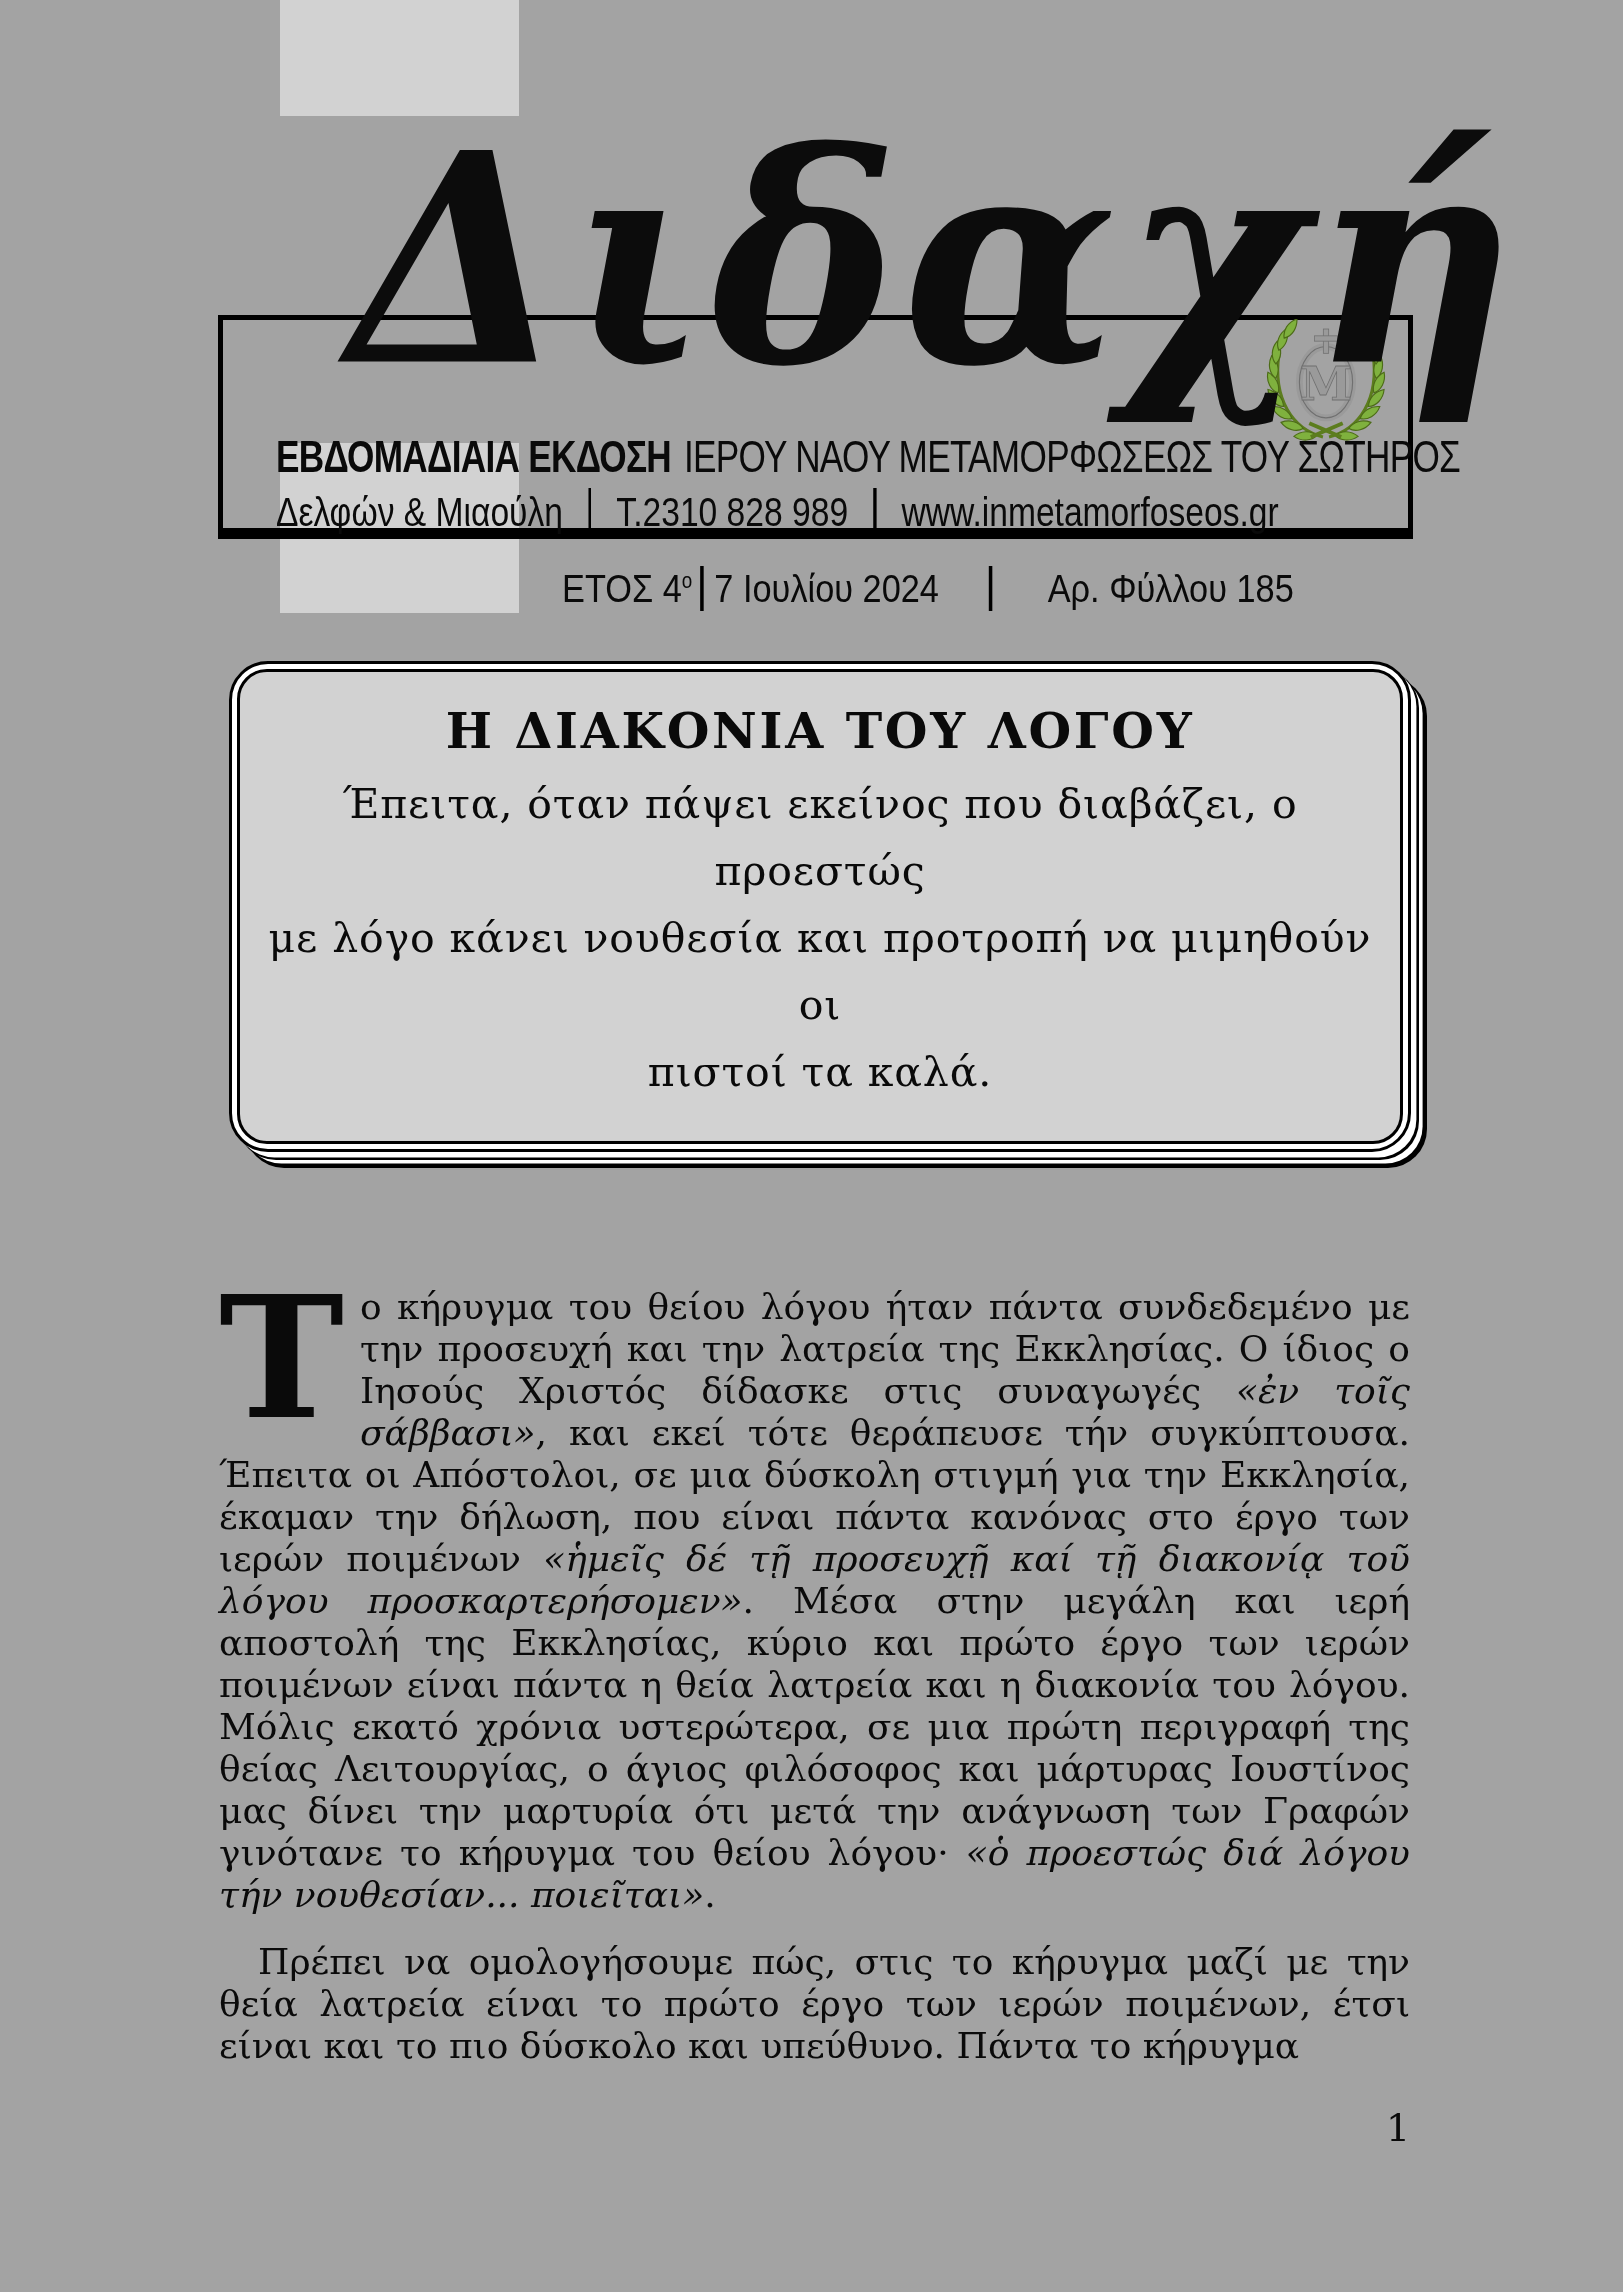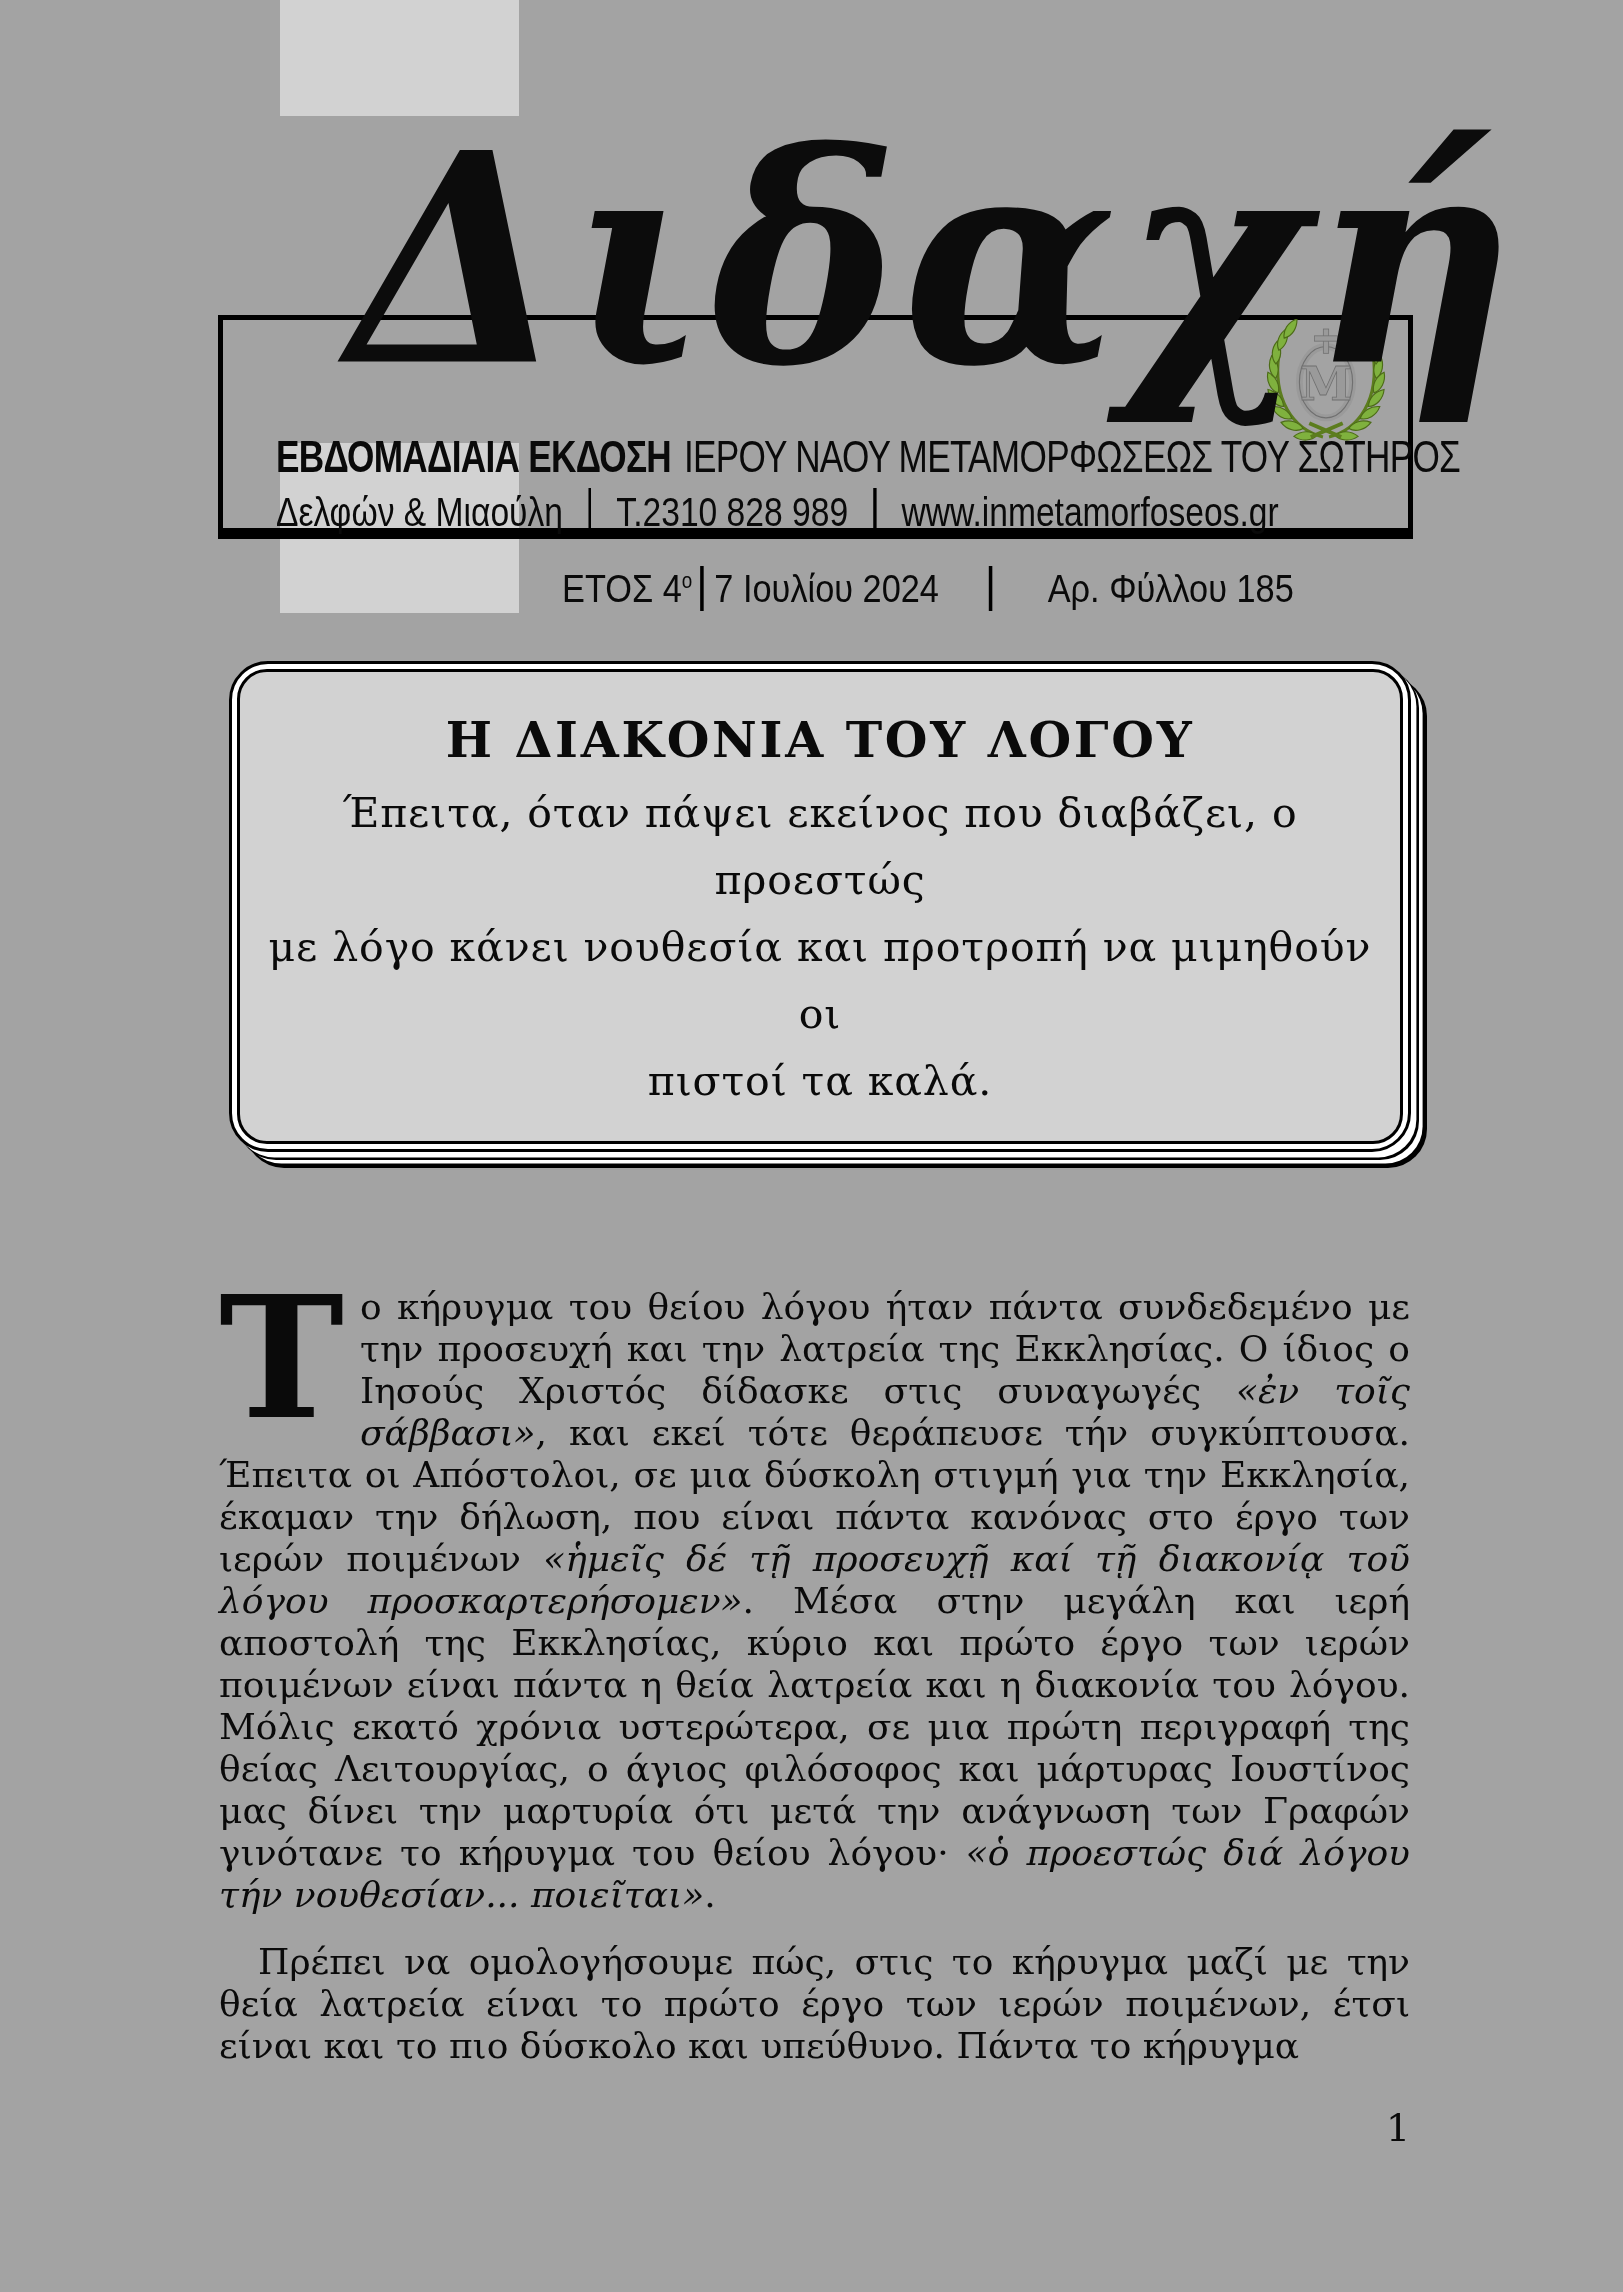--- a/index.html
+++ b/index.html
@@ -60,21 +60,21 @@
   .quote-box-outer {
     position:absolute; left:229px; top:661px; width:1182px; height:491px;
     box-sizing:border-box; border:3.6px solid #000; border-radius:39px;
     padding:5.4px; background:#fff; z-index:2;
     box-shadow: 6.3px 6.3px 0 -0.9px #ffffff, 8px 8px 0 0 #000000,
                 13.4px 13.4px 0 -1.8px #ffffff, 16px 16px 0 0 #000000;
   }
   .quote-box-inner {
     width:100%; height:100%; box-sizing:border-box;
     border:3.6px solid #000; border-radius:30px; background:#d2d2d2;
-    text-align:center; padding-top:39px; overflow:hidden;
+    text-align:center; padding-top:30px; overflow:hidden;
   }
   .quote-title {
     font-size:49px; font-weight:bold; letter-spacing:2.7px;
     font-family:"DejaVu Serif", serif; margin:0 0 10.7px 0;
   }
   .quote-ancient {
     font-size:41px; font-style:italic; line-height:67px;
     white-space:pre-line; margin:0;
   }
   .quote-modern {

